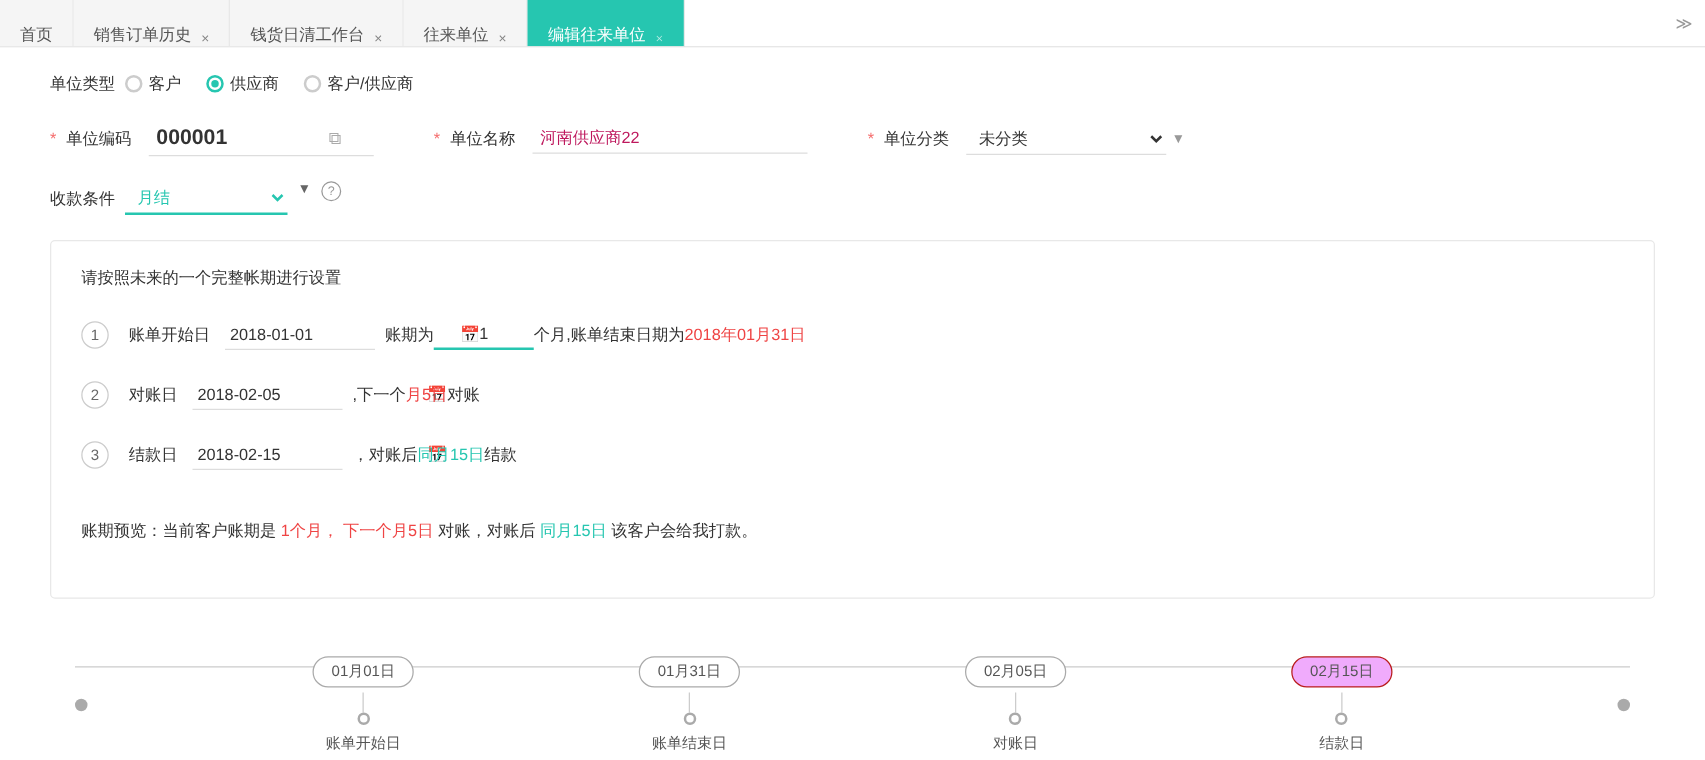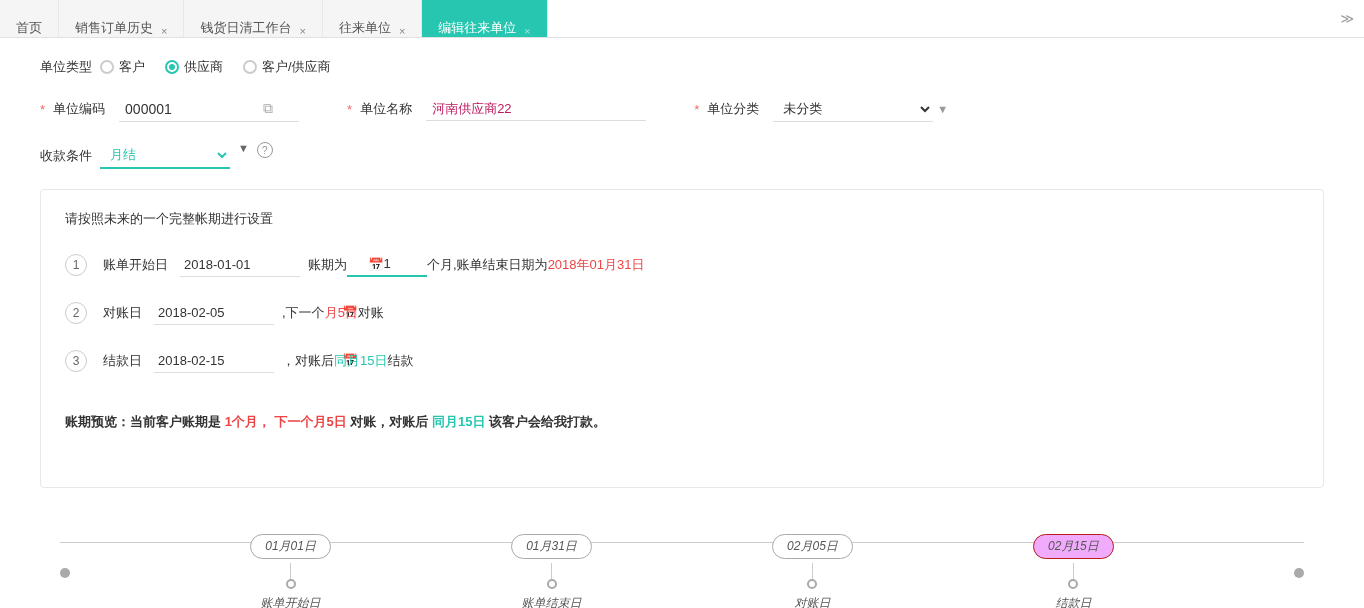--- a/index.html
+++ b/index.html
@@ -104,25 +104,26 @@
 
     .unit-code-wrapper {
       display: flex;
       align-items: center;
       border-bottom: 1px solid #ddd;
       width: 180px;
     }
     .unit-code-input {
       border: none;
       outline: none;
-      font-size: 14px;
+      font-size: 17px;
       color: #333;
       width: 140px;
       padding: 4px 6px;
       background: transparent;
+      font-weight: bold;
     }
     .unit-code-icon {
       color: #aaa;
       font-size: 14px;
       cursor: pointer;
       padding: 0 4px;
     }
 
     .unit-name-wrapper {
       display: flex;
@@ -279,23 +280,22 @@
       width: 80px;
       padding: 4px 6px;
       background: transparent;
       text-align: center;
     }
 
     
     .preview-text {
       font-size: 13px;
       color: #333;
-      margin-bottom: 36px;
+      margin-bottom: 24px;
       padding: 16px 0 0 0;
-      font-weight: bold;
     }
 
     .form-section-row {
       display: flex;
       align-items: center;
       margin-bottom: 20px;
       gap: 48px;
     }
     .form-field-group {
       display: flex;
@@ -434,21 +434,21 @@
     <div class="preview-text">
       <span>账期预览：当前客户账期是</span>
       <span class="highlight-orange">1个月，</span>
       <span class="highlight-orange">下一个月5日</span>
       <span>对账，对账后</span>
       <span class="highlight-teal">同月15日</span>
       <span>该客户会给我打款。</span>
     </div>
   </div>
 
-  <div style="padding: 0 20px; position: relative; font-style: italic;">
+  <div style="padding: 0 20px; position: relative;">
     <div style="display:flex; align-items:center; position:relative; padding: 30px 0 0 0;">
 
       <div style="position:absolute; top:38px; left:0; right:0; height:1px; background:#ccc; z-index:0;"></div>
 
       <div style="width:10px; height:10px; border-radius:50%; background:#aaa; flex-shrink:0; position:relative; z-index:1;"></div>
 
       <div style="flex:1;"></div>
 
       <div style="display:flex;flex-direction:column;align-items:center;position:relative;z-index:1;">
         <div style="border:1px solid #aaa; border-radius:20px; padding:3px 14px; font-size:12px; color:#555; background:#fff; white-space:nowrap; margin-bottom:4px;">01月01日</div>

